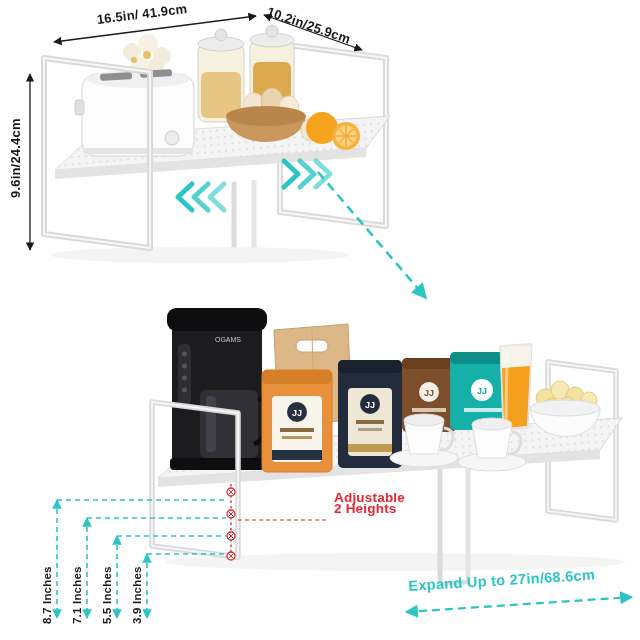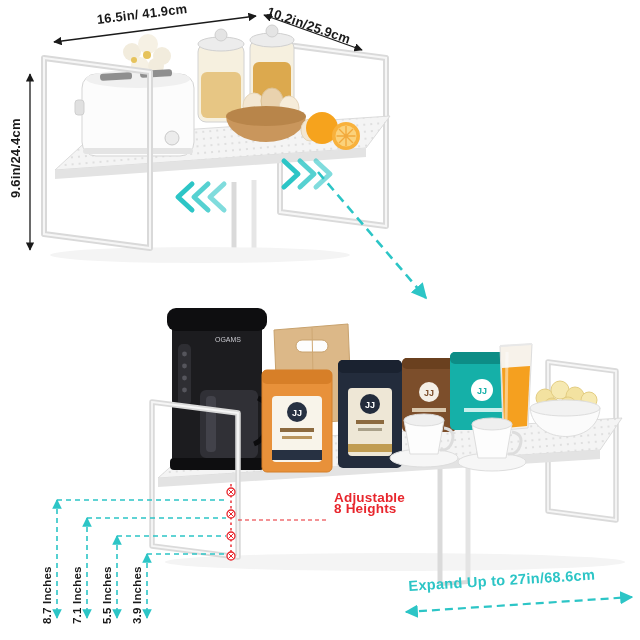--- a/index.html
+++ b/index.html
@@ -260,18 +260,18 @@
 
 <div class="lbl" style="left:96px;top:12px;transform:rotate(-7deg);transform-origin:left top">16.5in/ 41.9cm</div>
 <div class="lbl" style="left:270px;top:4px;transform:rotate(19deg);transform-origin:left top">10.2in/25.9cm</div>
 <div class="lbl rot-left" style="left:8px;top:198px">9.6in/24.4cm</div>
 
 <div class="lbl small rot-left" style="left:41px;top:624px">8.7 Inches</div>
 <div class="lbl small rot-left" style="left:71px;top:624px">7.1 Inches</div>
 <div class="lbl small rot-left" style="left:101px;top:624px">5.5 Inches</div>
 <div class="lbl small rot-left" style="left:131px;top:624px">3.9 Inches</div>
 
-<div class="lbl red" style="left:334px;top:501px">8 Heights</div>
+<div class="lbl red" style="left:334px;top:501px">2 Heights</div>
 <div class="lbl red" style="left:334px;top:490px">Adjustable</div>
 
 <div class="lbl expand" style="left:408px;top:578px">Expand Up to 27in/68.6cm</div>
 
 </div>
 
 </body></html>

